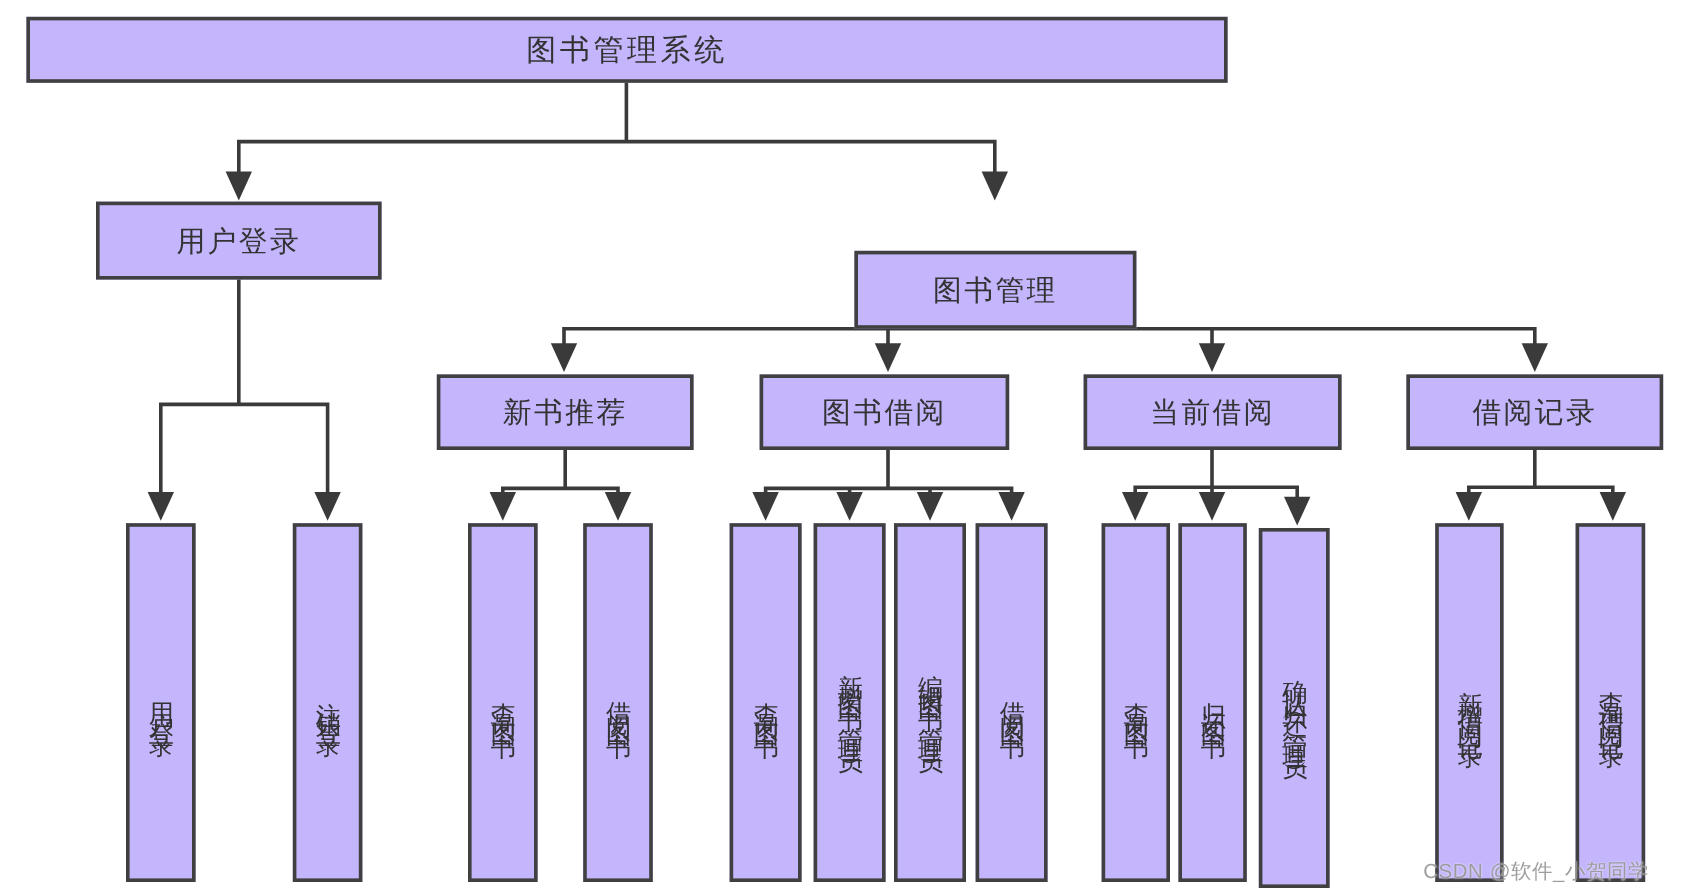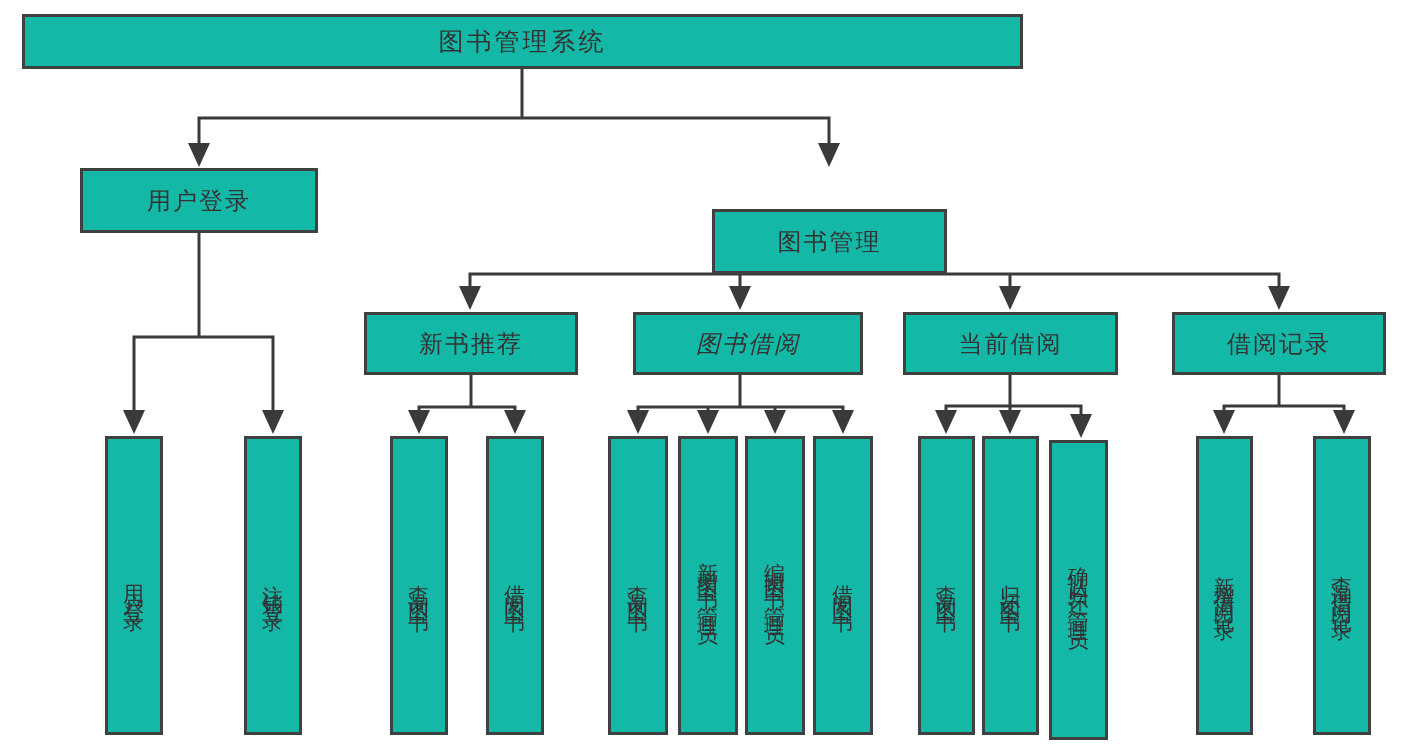--- a/index.html
+++ b/index.html
@@ -8,21 +8,21 @@
     width:1405px;height:747px;
     background:#ffffff;
     font-family:"Liberation Sans", sans-serif;
     overflow:hidden;
   }
   #connectors{position:absolute;left:0;top:0;width:1405px;height:747px;}
   .node{
     position:absolute;
     box-sizing:border-box;
     border:3px solid #404040;
-    background:#14b8a6;
+    background:#c4b5fd;
     display:flex;align-items:center;justify-content:center;
     color:#333333;
   }
   .hnode{font-size:24px;letter-spacing:2px;}
   .rootnode{font-size:25px;letter-spacing:3px;}
   .vnode span{
     writing-mode:vertical-rl;
     text-orientation:mixed;
     font-size:21px;
     letter-spacing:9px;
@@ -93,21 +93,21 @@
   <div class="node hnode" style="left:80px;top:168px;width:238px;height:65px;">
     <span>用户登录</span>
   </div>
   <div class="node hnode" style="left:712px;top:168px;width:235px;height:65px;margin-top:41px;">
     <span>图书管理</span>
   </div>
 
   <div class="node hnode" style="left:364px;top:312px;width:214px;height:63px;">
     <span>新书推荐</span>
   </div>
-  <div class="node hnode" style="left:633px;top:312px;width:230px;height:63px;font-style:italic;">
+  <div class="node hnode" style="left:633px;top:312px;width:208px;height:63px;">
     <span>图书借阅</span>
   </div>
   <div class="node hnode" style="left:903px;top:312px;width:215px;height:63px;font-family:Liberation Mono, monospace;">
     <span>当前借阅</span>
   </div>
   <div class="node hnode" style="left:1172px;top:312px;width:214px;height:63px;">
     <span>借阅记录</span>
   </div>
 
   <div class="node vnode" style="left:105px;top:436px;width:58px;height:299px;">
@@ -147,13 +147,14 @@
     <span>确认归还（管理员）</span>
   </div>
 
   <div class="node vnode" style="left:1196px;top:436px;width:57px;height:299px;">
     <span>新增借阅记录</span>
   </div>
   <div class="node vnode" style="left:1313px;top:436px;width:58px;height:299px;">
     <span>查询借阅记录</span>
   </div>
 
+  <div id="watermark">CSDN @软件_小贺同学</div>
 </div>
 
 </body></html>

